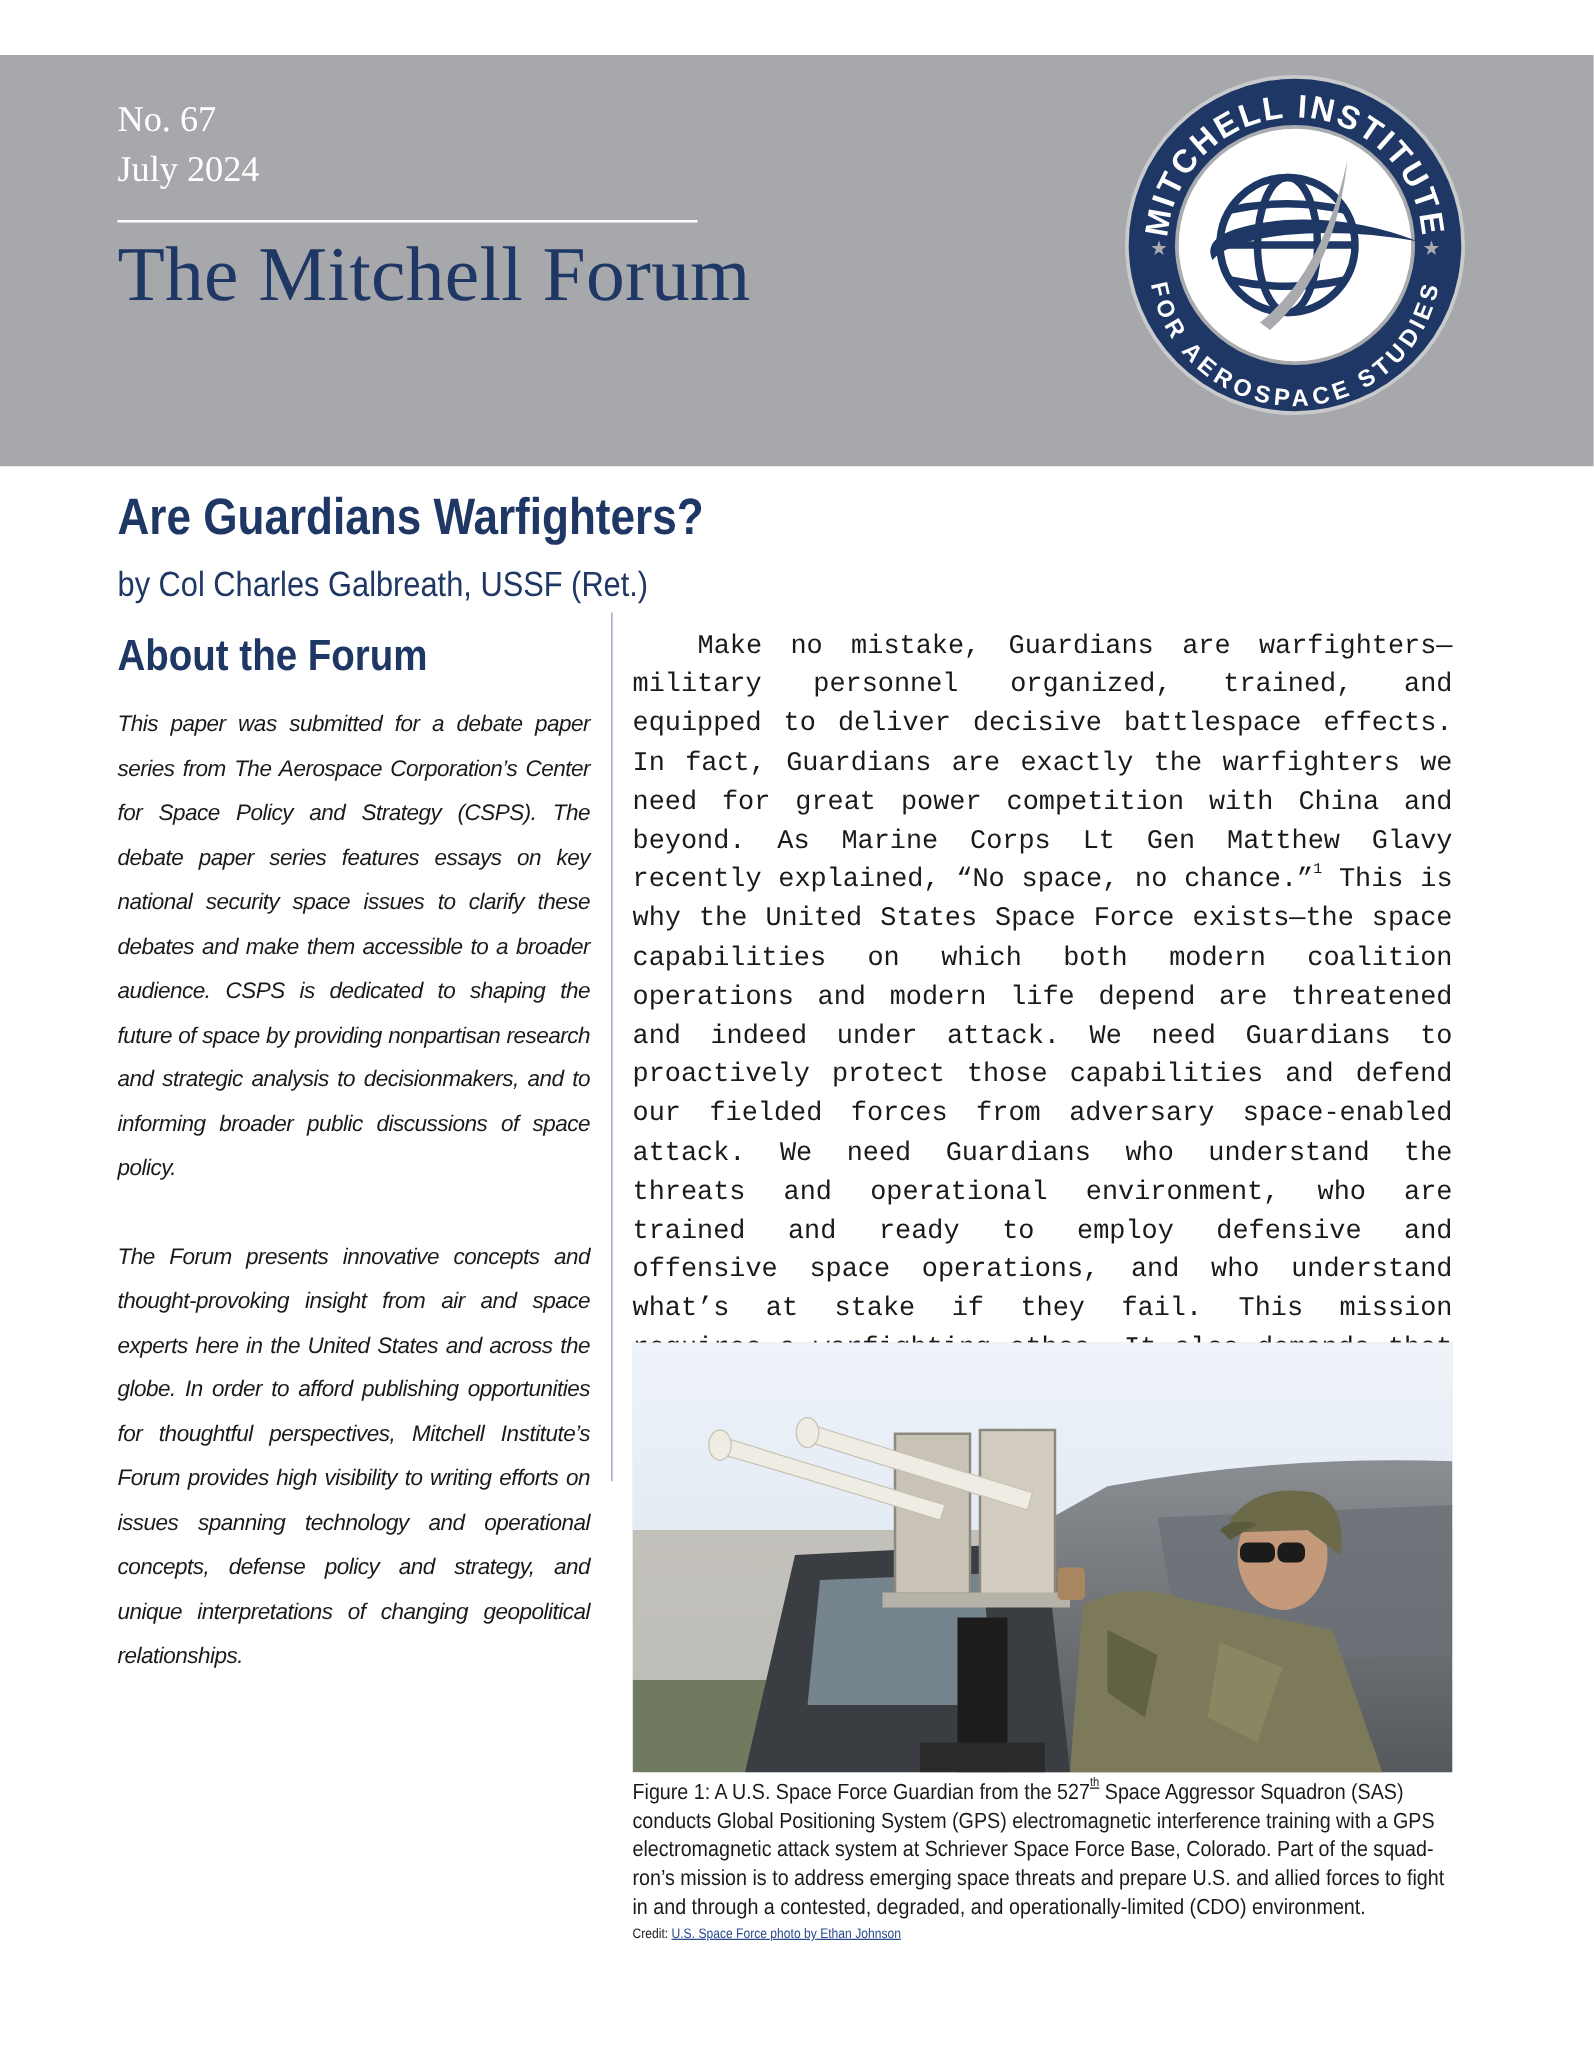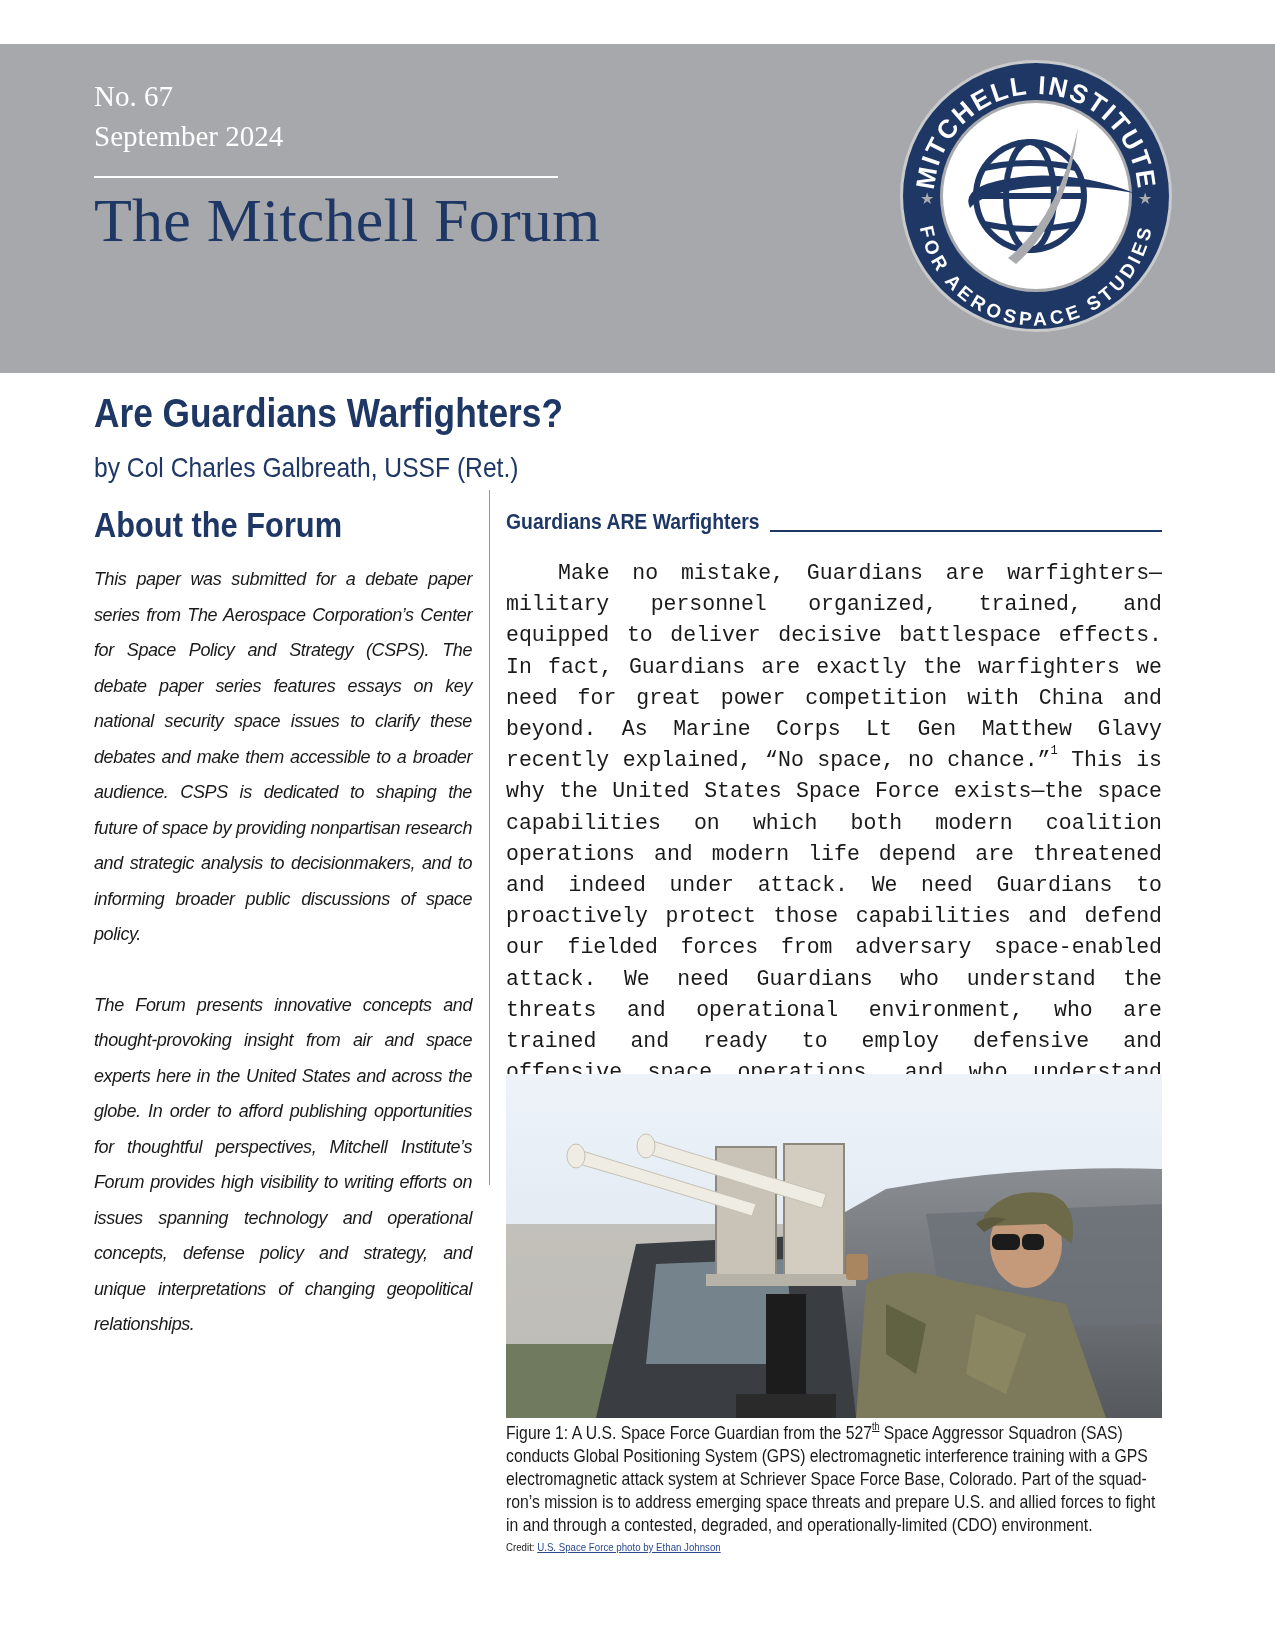--- a/index.html
+++ b/index.html
@@ -91,21 +91,21 @@
     transform: scaleX(0.88); transform-origin: left; white-space: nowrap;
   }
   .credit a { color: #2a4a8c; text-decoration: underline; }
 </style>
 </head>
 <body>
 
 <div class="banner"></div>
 <div class="issue">
   <div>No. 67</div>
-  <div>September 2024</div>
+  <div>July 2024</div>
 </div>
 <div class="banner-rule"></div>
 <div class="series-title">The Mitchell Forum</div>
 
 <svg class="logo" viewBox="0 0 276 276">
   <defs>
     <path id="arcTop" d="M 36 138 A 102 102 0 0 1 240 138"></path>
     <path id="arcBot" d="M 34 150 A 104 104 0 0 0 242 150"></path>
   </defs>
   <circle cx="138" cy="138" r="136" fill="#c9cacc"></circle>
@@ -137,24 +137,20 @@
 
 <div class="left-col">
   <div class="about-heading">About the Forum</div>
   <p class="about-p">This paper was submitted for a debate paper series from The Aerospace Corporation’s Center for Space Policy and Strategy (CSPS). The debate paper series features essays on key national security space issues to clarify these debates and make them accessible to a broader audience. CSPS is dedicated to shaping the future of space by providing nonpartisan research and strategic analysis to decisionmakers, and to informing broader public discussions of space policy.</p>
   <p class="about-p">The Forum presents innovative concepts and thought-provoking insight from air and space experts here in the United States and across the globe. In order to afford publishing opportunities for thoughtful perspectives, Mitchell Institute’s Forum provides high visibility to writing efforts on issues spanning technology and operational concepts, defense policy and strategy, and unique interpretations of changing geopolitical relationships.</p>
 </div>
 
 <div class="divider"></div>
 
 <div class="right-col">
-  <div class="section-head">
-    <span class="section-head-text">Guardians ARE Warfighters</span>
-    <span class="section-head-rule"></span>
-  </div>
   <p class="body-p"><span>Make no mistake, Guardians are warfighters—military personnel organized, trained, and equipped to deliver decisive battlespace effects. In fact, Guardians are exactly the warfighters we need for great power competition with China and beyond. As Marine Corps Lt Gen Matthew Glavy recently explained, “No space, no chance.”</span><sup>1</sup><span> This is why the United States Space Force exists—the space capabilities on which both modern coalition operations and modern life depend are threatened and indeed under attack. We need Guardians to proactively protect those capabilities and defend our fielded forces from adversary space-enabled attack. We need Guardians who understand the threats and operational environment, who are trained and ready to employ defensive and offensive space operations, and who understand what’s at stake if they fail. This mission requires a warfighting ethos. It also demands that Guardians be respected as warfighters. Their contribution is essential for securing the capabilities and synchronizing the effects needed to deter a conflict with China, or win a conflict if deterrence fails.</span></p>
 </div>
 
 <div class="photo" title="A U.S. Space Force Guardian in camouflage uniform and sunglasses adjusting a GPS electromagnetic attack system with two white antennas mounted on a tripod, pickup trucks in background">
   <svg width="656" height="344" viewBox="0 0 656 344">
     <defs>
       <linearGradient id="sky" x1="0" y1="0" x2="0" y2="1">
         <stop offset="0" stop-color="#eef3f9"></stop>
         <stop offset="1" stop-color="#d6e1ec"></stop>
       </linearGradient>

